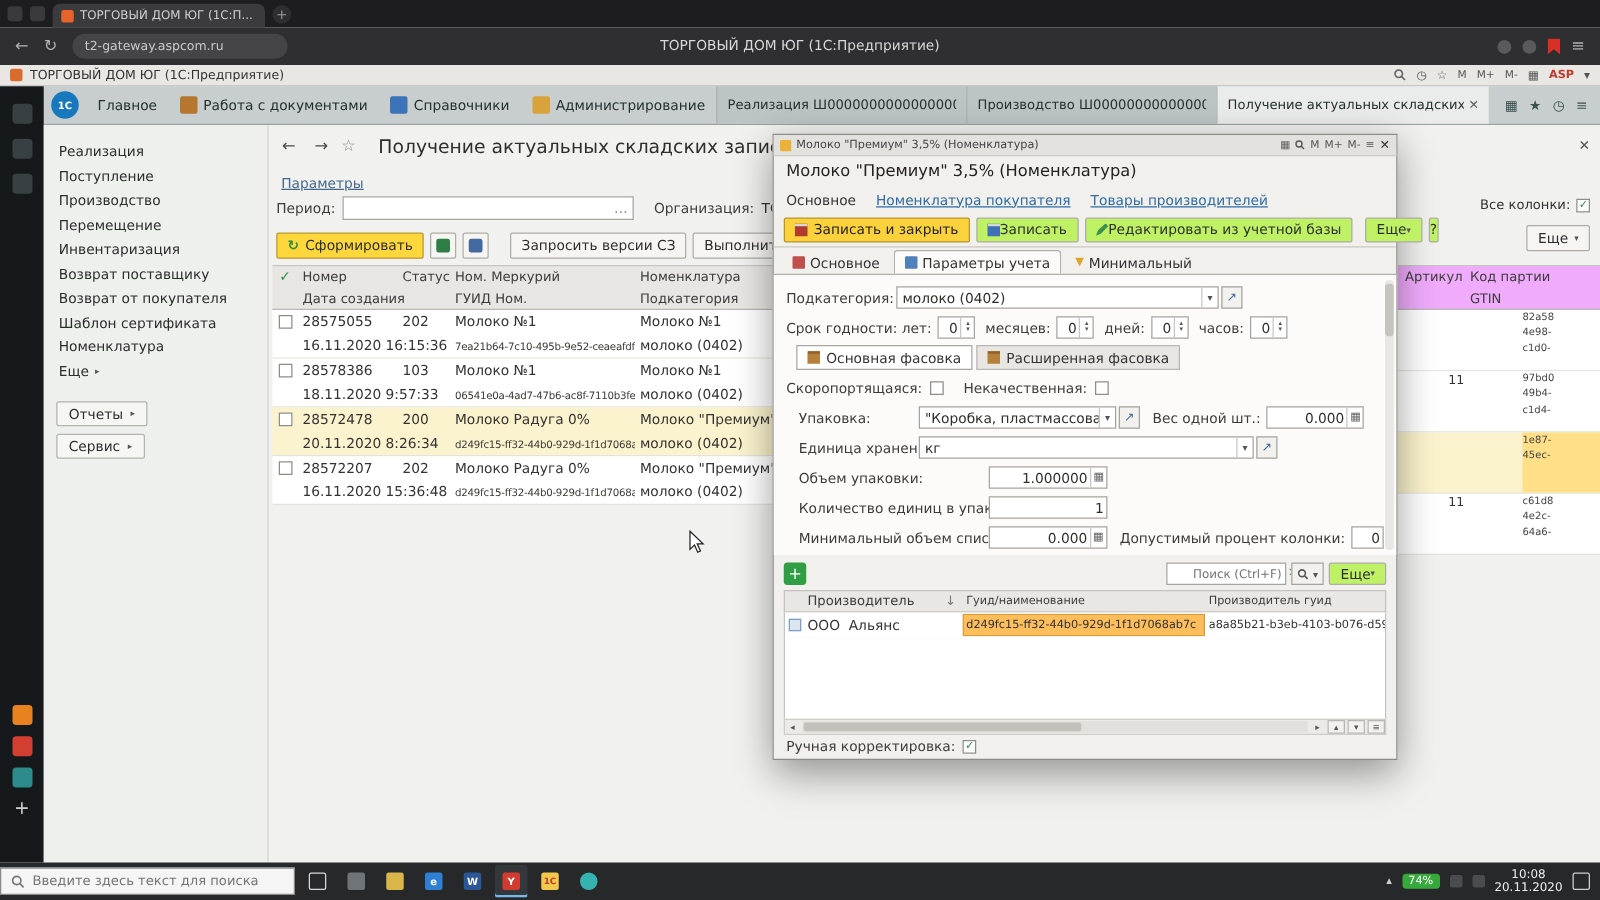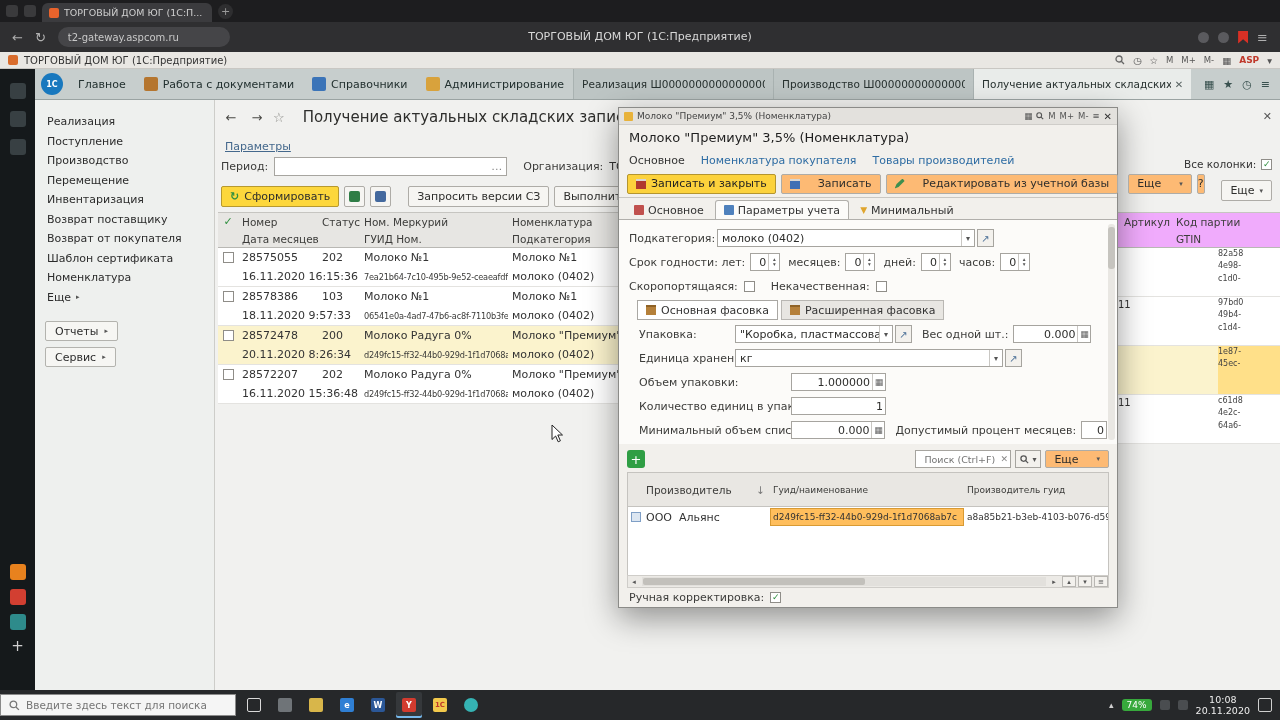--- a/index.html
+++ b/index.html
@@ -93,37 +93,37 @@
 #rpanel{position:absolute;left:1118px;top:100px;width:162px;height:590px;background:#f1f1ef;overflow:hidden}
 .rp-close{position:absolute;right:8px;top:10px;color:#555;font-size:11px}
 .rp-allcols{position:absolute;left:66px;top:58px;display:flex;gap:5px;align-items:center;font-size:10.5px}
 .rp-more{position:absolute;right:8px;top:80px}
 .rp-head{position:absolute;left:0;top:112px;width:192px;height:36px;background:#f0abfc;border-top:1px solid #c6c5c1;border-bottom:1px solid #b9b8b4}
 .rph-art{width:54px;padding-left:6px}
 .rph-b{padding-left:4px}
 .rp-rows{position:absolute;left:0;top:148px;width:162px}
 .rp-group{height:49px;background:#fff;border-bottom:1px solid #e4e3e0;display:flex}
 .rp-group.sel{background:#fbf3cd}
-.rp-batch{width:100px;text-align:left;padding:2px 6px 0 0;font-size:10px;flex:none}
+.rp-batch{width:100px;text-align:center;padding:2px 6px 0 0;font-size:10px;flex:none}
 .rp-gtin{flex:1;font-size:8px;line-height:12.4px;color:#444;overflow:hidden}
 .rp-group.sel .rp-gtin{background:#ffe089}
 
 #dlg{position:absolute;left:618px;top:107px;width:500px;height:501px;background:#f2f0ec;border:1px solid #8b8b88;box-shadow:0 10px 30px rgba(0,0,0,.4);z-index:10;display:flex;flex-direction:column}
 .dlg-tb{height:17px;background:#e3e1dd;border-bottom:1px solid #cfcdc9;display:flex;align-items:center;gap:4px;padding:0 5px;font-size:9px;color:#444;flex:none}
 .dlg-tb .fic{width:9px;height:9px;background:#e8b23a;border-radius:1px;flex:none}
 .dlg-tb .t{flex:1;white-space:nowrap;overflow:hidden}
 .tbic{font-size:8.5px;color:#555}
 .dlg-x{font-size:10px;color:#333;font-weight:bold}
 .dlg-title{height:25px;font-size:13px;padding:5px 10px 0;color:#1f1f1f;flex:none;white-space:nowrap}
 .dlg-navtabs{height:20px;display:flex;gap:16px;padding:0 10px;font-size:11px;align-items:center;flex:none}
 .nt0{color:#333}
-.ntl{color:#2e6ca3;}
+.ntl{color:#2e6ca3;text-decoration:underline}
 .dlg-btnrow{height:28px;display:flex;align-items:center;gap:5px;padding:0 8px;border-bottom:1px solid #c9c7c3;flex:none}
 .ybtn{background:#fcd23c;border:1px solid #b4952f;border-radius:2px;height:20px;display:inline-flex;align-items:center;gap:5px;padding:0 8px;font-size:11px;color:#222;white-space:nowrap}
-.gbtn{background:#fdba74;border:1px solid #aeaca7;border-radius:2px;height:20px;display:inline-flex;align-items:center;gap:18px;padding:0 8px;font-size:11px;color:#2e2e2c;white-space:nowrap}
+.gbtn{background:#bef264;border:1px solid #aeaca7;border-radius:2px;height:20px;display:inline-flex;align-items:center;gap:0;padding:0 8px;font-size:11px;color:#2e2e2c;white-space:nowrap}
 .disk{width:10px;height:10px;background:#b03a2e;box-shadow:inset 0 2px 0 #d8d6d2;flex:none}
 .disk.blue{background:#3f6fb4}
 .pencil{width:10px;height:10px;background:#3d8f4f;clip-path:polygon(0 100%,20% 55%,80% 0,100% 25%,40% 85%);flex:none}
 .dlg-subtabs{height:21px;display:flex;align-items:flex-end;padding:0 6px;gap:2px;flex:none}
 .stab{height:19px;display:inline-flex;align-items:center;gap:4px;padding:0 8px;font-size:11px;color:#333;border:1px solid transparent;border-bottom:none}
 .stab.active{background:#fcfbf9;border-color:#b1afab;border-radius:3px 3px 0 0}
 .sic{width:10px;height:10px;border-radius:1px;flex:none}
 .sic.red{background:#c0504d}
 .sic.blue{background:#4f81bd}
 .funnel{color:#e0a52e;font-size:9px}
@@ -139,25 +139,25 @@
 .spinfld{width:30px}
 .spin{width:11px;align-self:stretch;border-left:1px solid #c9c7c3;display:flex;flex-direction:column;align-items:center;justify-content:center;color:#555}
 .spin span{font-size:5.5px;line-height:5px}
 .ptab{height:20px;display:inline-flex;align-items:center;gap:5px;padding:0 8px;font-size:11px;border:1px solid #b9b7b3;background:#e8e6e2;color:#333}
 .ptab.active{background:#fff;border-color:#a9a7a3}
 .boxic{width:10px;height:10px;background:#b5803a;box-shadow:inset 0 2px 0 #8f6226;flex:none}
 .vscroll{position:absolute;right:2px;top:4px;bottom:4px;width:7px;background:#e9e7e3;border-radius:3px}
 .vthumb{position:absolute;left:0;top:3px;width:7px;height:42px;background:#c6c4bf;border-radius:3px}
 .dlg-searchrow{height:26px;display:flex;align-items:center;margin:2px 8px 0;gap:4px;flex:none}
 .plusbtn{width:18px;height:18px;background:#2f9e44;border-radius:3px;color:#fff;font-size:13px;display:inline-flex;align-items:center;justify-content:center}
-.srch{width:96px;height:18px;background:#fff;border:1px solid #a6a49f;display:inline-flex;align-items:center;padding:0 2px 0 8px;margin-left:auto}
+.srch{width:96px;height:18px;background:#fff;border:1px solid #a6a49f;display:inline-flex;align-items:center;padding:0 2px 0 20px;margin-left:auto}
 .srch input{border:none;outline:none;width:76px;font-size:9.5px;color:#555;font-family:inherit;background:transparent}
 .srch .x{color:#888;font-size:9px}
 .sbtn2{height:18px;border:1px solid #a6a49f;background:#f3f1ed;display:inline-flex;align-items:center;gap:3px;padding:0 4px;font-size:8px;color:#555}
-.dth{display:flex;height:35px;align-items:center;background:#e9e7e3;border:1px solid #c5c3bf;margin:0 8px;font-size:10.5px;color:#3c3c3a;flex:none}
+.dth{display:flex;height:18px;align-items:center;background:#e9e7e3;border:1px solid #c5c3bf;margin:0 8px;font-size:10.5px;color:#3c3c3a;flex:none}
 .dtr{display:flex;height:20px;align-items:center;background:#fff;border-left:1px solid #c5c3bf;border-right:1px solid #c5c3bf;margin:0 8px;flex:none}
 .dc-ic{width:16px;flex:none;display:flex;justify-content:center}
 .dc-prod{width:112px;flex:none;padding-left:2px;white-space:pre;overflow:hidden}
 .dc-guid{width:208px;flex:none;padding-left:3px;font-size:9px;white-space:nowrap;overflow:hidden}
 .dc-pguid{flex:1;padding-left:3px;font-size:9px;white-space:nowrap;overflow:hidden}
 .gcell-hl{background:#ffbe5c;border:1px solid #d89a33;height:18px;display:flex;align-items:center;padding:0 2px}
 .docic{width:10px;height:10px;background:#dce6f1;border:1px solid #7f9fc6}
 .dt-fill{flex:1;background:#fff;border-left:1px solid #c5c3bf;border-right:1px solid #c5c3bf;margin:0 8px}
 .hscroll{height:13px;margin:0 8px;display:flex;align-items:center;gap:2px;background:#eceae6;border:1px solid #cfcdc9;flex:none}
 .hs-btn{width:12px;text-align:center;font-size:7px;color:#555}
@@ -376,21 +376,21 @@
           <span class="c-cb">
               <span class="hcheck">✓</span>
             </span>
           <span class="c-num hl">Номер</span>
           <span class="c-st hl">Статус</span>
           <span class="c-merc hl">Ном. Меркурий</span>
           <span class="c-nom hl">Номенклатура</span>
         </div>
         <div class="hline">
           <span class="c-cb"></span>
-          <span class="c-date hl">Дата месяцев</span>
+          <span class="c-date hl">Дата создания</span>
           <span class="c-guid hl" style="font-size:10.5px;letter-spacing:0">ГУИД Ном.</span>
           <span class="c-sub hl">Подкатегория</span>
         </div>
       </div>
 
       <div class="tgroup">
         <div class="rline">
           <span class="c-cb">
               <span class="cbx"></span>
             </span>
@@ -611,36 +611,36 @@
         </span>
         <span class="flabel" style="margin-left:8px">часов:</span>
         <span class="dfld spinfld" style="margin-left:5px">
           <span class="v num">0</span>
           <span class="spin">
               <span>▴</span>
               <span>▾</span>
             </span>
         </span>
       </div>
+      <div class="frow" style="padding-left:8px;gap:3px">
+        <span class="ptab active">
+          <span class="boxic"></span>
+          <span>Основная фасовка</span>
+        </span>
+        <span class="ptab">
+          <span class="boxic"></span>
+          <span>Расширенная фасовка</span>
+        </span>
+      </div>
       <div class="frow">
         <span class="flabel">Скоропортящаяся:</span>
         <span class="cbx" style="margin-left:6px"></span>
         <span class="flabel" style="margin-left:16px">Некачественная:</span>
         <span class="cbx" style="margin-left:6px"></span>
       </div>
-      <div class="frow" style="padding-left:8px;gap:3px">
-        <span class="ptab active">
-          <span class="boxic"></span>
-          <span>Основная фасовка</span>
-        </span>
-        <span class="ptab">
-          <span class="boxic"></span>
-          <span>Расширенная фасовка</span>
-        </span>
-      </div>
       <div class="frow" style="padding-left:10px">
         <span class="flabel" style="width:96px">Упаковка:</span>
         <span class="dfld" style="width:158px">
           <span class="v">"Коробка, пластмассовая"</span>
           <span class="dd">▾</span>
         </span>
         <span class="openbtn">↗</span>
         <span class="flabel" style="margin-left:10px">Вес одной шт.:</span>
         <span class="dfld" style="width:78px;margin-left:5px">
           <span class="v num">0.000</span>
@@ -667,21 +667,21 @@
         <span class="dfld" style="width:95px">
           <span class="v num">1</span>
         </span>
       </div>
       <div class="frow" style="padding-left:10px">
         <span class="flabel" style="width:152px">Минимальный объем списания:</span>
         <span class="dfld" style="width:95px">
           <span class="v num">0.000</span>
           <span class="calcic">▦</span>
         </span>
-        <span class="flabel" style="margin-left:10px">Допустимый процент месяцев:</span>
+        <span class="flabel" style="margin-left:10px">Допустимый процент колонки:</span>
         <span class="dfld" style="width:26px;margin-left:5px">
           <span class="v num">0</span>
         </span>
       </div>
       <div class="vscroll">
           <span class="vthumb"></span>
         </div>
     </div>
     <div class="dlg-searchrow">
       <span class="plusbtn">+</span>

